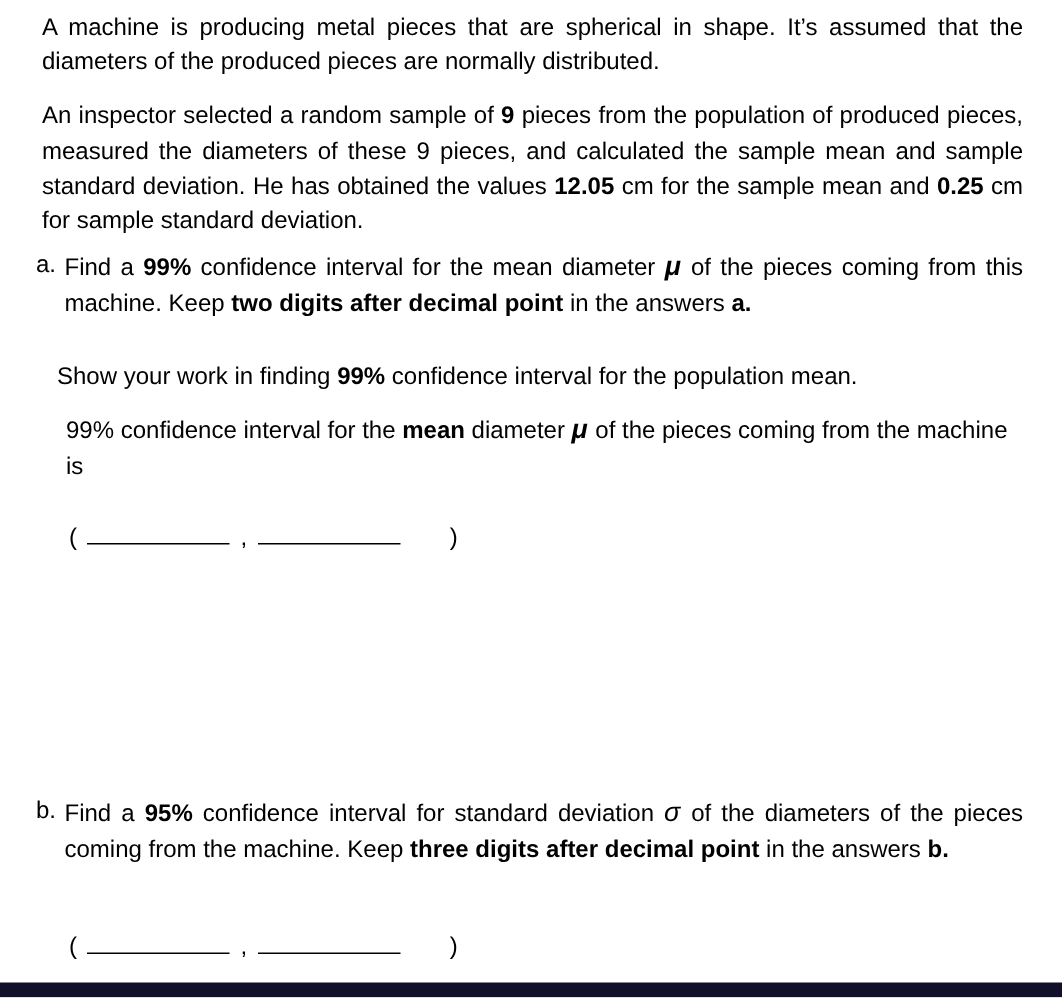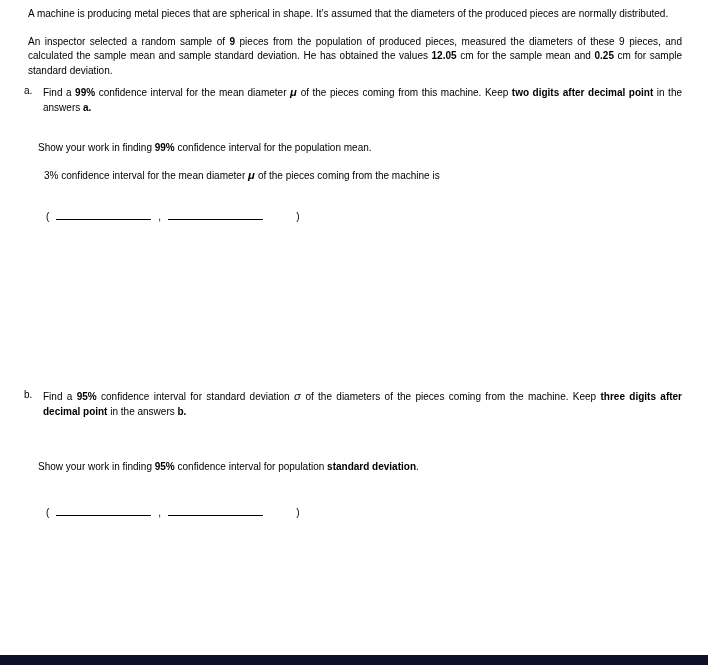--- a/index.html
+++ b/index.html
@@ -7,21 +7,21 @@
   body {
     width: 708px; height: 665px;
     font-family: "Liberation Sans", sans-serif;
     color: #000;
   }
   .page {
     position: relative;
     width: 708px; height: 665px;
     background: #ffffff;
     padding: 7px 26px 0 28px;
-    font-size: 10px;
+    font-size: 16px;
     line-height: 1.45;
     overflow: hidden;
   }
   .justify { text-align: justify; }
   .para { margin-bottom: 13px; }
   .para.second { margin-bottom: 6px; }
 
   .part-q { display: flex; margin-bottom: 0; }
   .part-label { flex: 0 0 19px; width: 19px; margin-left: -4px; }
   .part-text { flex: 1 1 auto; }
@@ -59,35 +59,34 @@
   <p class="para justify"><span>A machine is producing metal pieces that are spherical in shape. It’s assumed that the diameters of the produced pieces are normally distributed.</span></p>
 
   <p class="para second justify"><span>An inspector selected a random sample of </span><span style="font-weight: 700;">9</span><span> pieces from the population of produced pieces, measured the diameters of these 9 pieces, and calculated the sample mean and sample standard deviation. He has obtained the values </span><span style="font-weight: 700;">12.05</span><span> cm for the sample mean and </span><span style="font-weight: 700;">0.25</span><span> cm for sample standard deviation.</span></p>
 
   <div class="part">
     <div class="part-q">
       <span class="part-label">a.</span>
       <p class="part-text justify"><span>Find a </span><span style="font-weight: 700;">99%</span><span> confidence interval for the mean diameter </span><span style="font-weight: 700; font-style: italic; font-size: 1.12em;"> μ </span><span> of the pieces coming from this machine. Keep </span><span style="font-weight: 700;">two digits after decimal point</span><span> in the answers </span><span style="font-weight: 700;">a.</span></p>
     </div>
     <p class="show-work"><span>Show your work in finding </span><span style="font-weight: 700;">99%</span><span> confidence interval for the population mean.</span></p>
-    <p class="interval"><span>3% confidence interval for the </span><span style="font-weight: 400;">mean</span><span> diameter </span><span style="font-weight: 700; font-style: italic; font-size: 1.12em;"> μ </span><span> of the pieces coming from the machine is</span></p>
+    <p class="interval"><span>99% confidence interval for the </span><span style="font-weight: 700;">mean</span><span> diameter </span><span style="font-weight: 700; font-style: italic; font-size: 1.12em;"> μ </span><span> of the pieces coming from the machine is</span></p>
     <div class="answer-row">
       <span>(</span><span class="blank"></span><span class="comma">,</span><span class="blank"></span><span class="close-paren">)</span>
     </div>
   </div>
 
   <div class="workspace"></div>
 
   <div class="part">
     <div class="part-q">
       <span class="part-label">b.</span>
       <p class="part-text justify"><span>Find a </span><span style="font-weight: 700;">95%</span><span> confidence interval for standard deviation </span><span style="font-style: italic; font-size: 1.12em;">σ </span><span> of the diameters of the pieces coming from the machine. Keep </span><span style="font-weight: 700;">three digits after decimal point</span><span> in the answers </span><span style="font-weight: 700;">b.</span></p>
     </div>
     <div class="gap-b1"></div>
-    <p class="show-work"><span>Show your work in finding </span><span style="font-weight: 700;">95%</span><span> confidence interval for population </span><span style="font-weight: 700;">standard deviation</span><span>.</span></p>
     <div class="gap-b2"></div>
     <div class="answer-row">
       <span>(</span><span class="blank"></span><span class="comma">,</span><span class="blank"></span><span class="close-paren">)</span>
     </div>
   </div>
 
   <div class="bottom-bar" style="background: rgb(16, 16, 40);"></div>
 
 </div>
 

